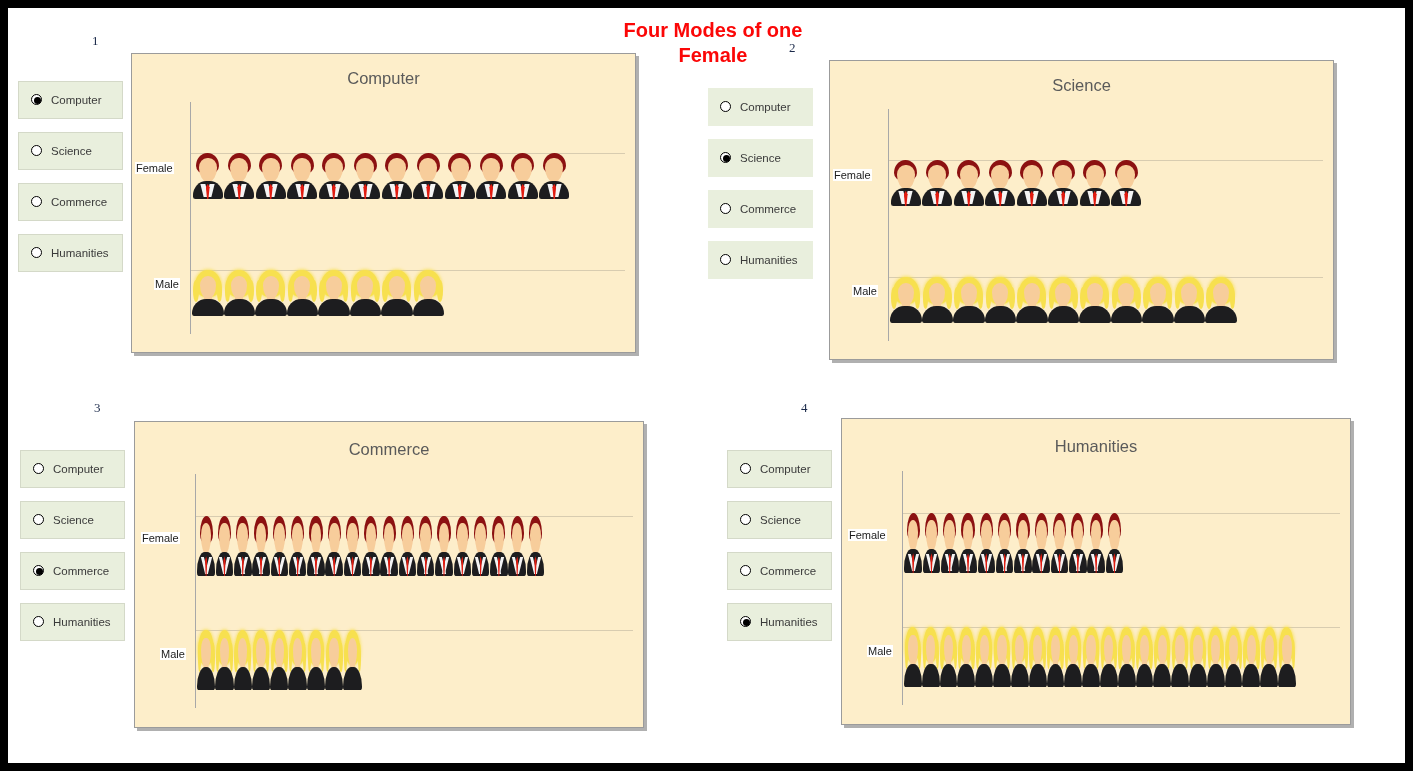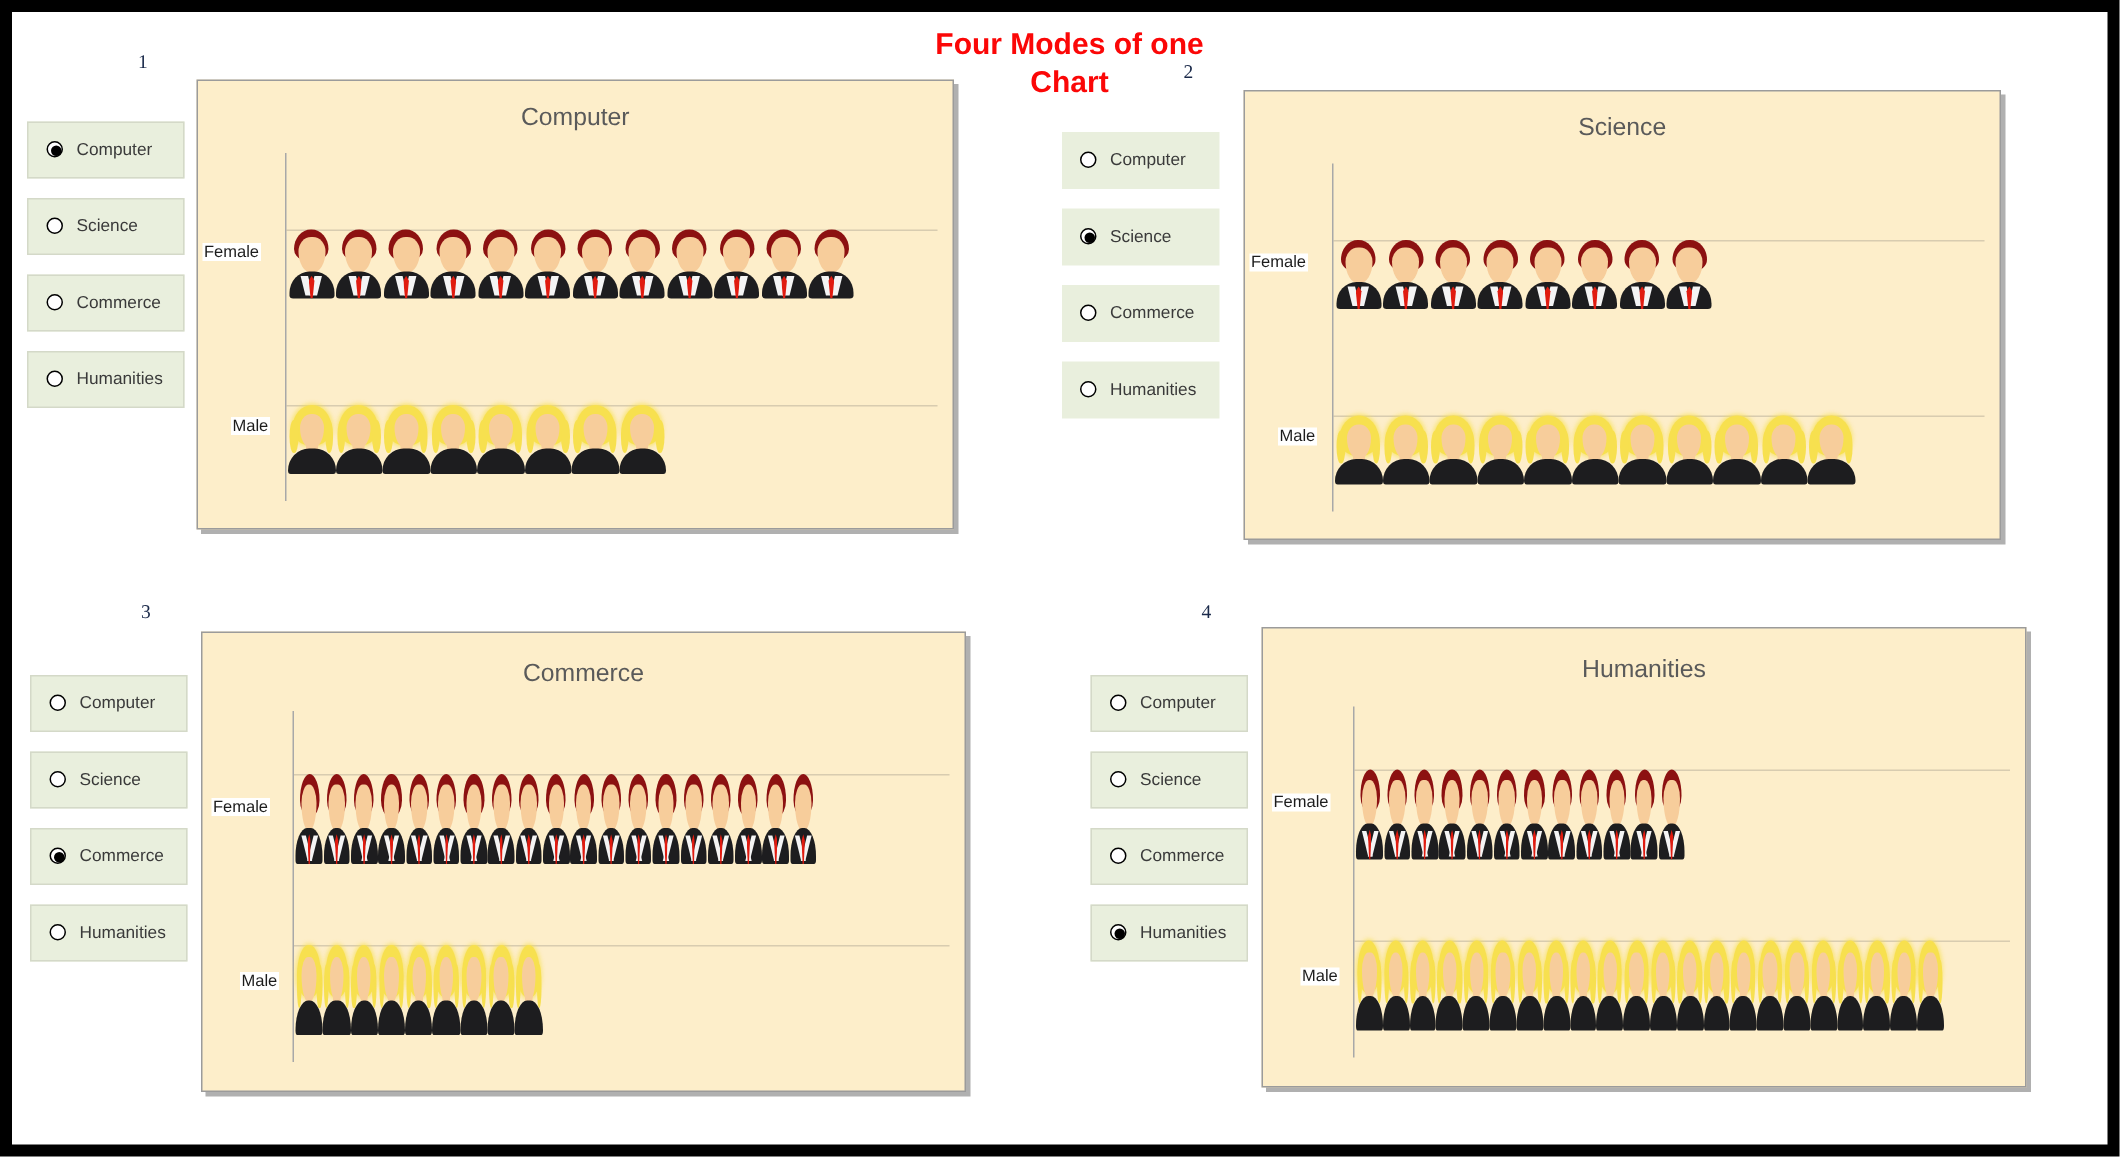--- a/index.html
+++ b/index.html
@@ -187,21 +187,21 @@
     border-radius:50%;
   }
   .person.m .hair-side-l{left:4%;}
   .person.m .hair-side-r{right:4%;}
 </style>
 </head>
 <body>
 
 <div id="frame">
 
-  <div id="main-title">Four Modes of one Chart</div>
+  <div id="main-title">Four Modes of one Female</div>
 
   <div class="panel-number" style="left:84px;top:25px;">1</div>
 
   <div class="radio-group" style="left:10px;top:73px;width:105px;">
     <div class="radio-item bordered">
       <span class="radio-mark">
           <span class="ring"></span>
           <span class="dot"></span>
         </span>
       <span class="radio-label">Computer</span>

